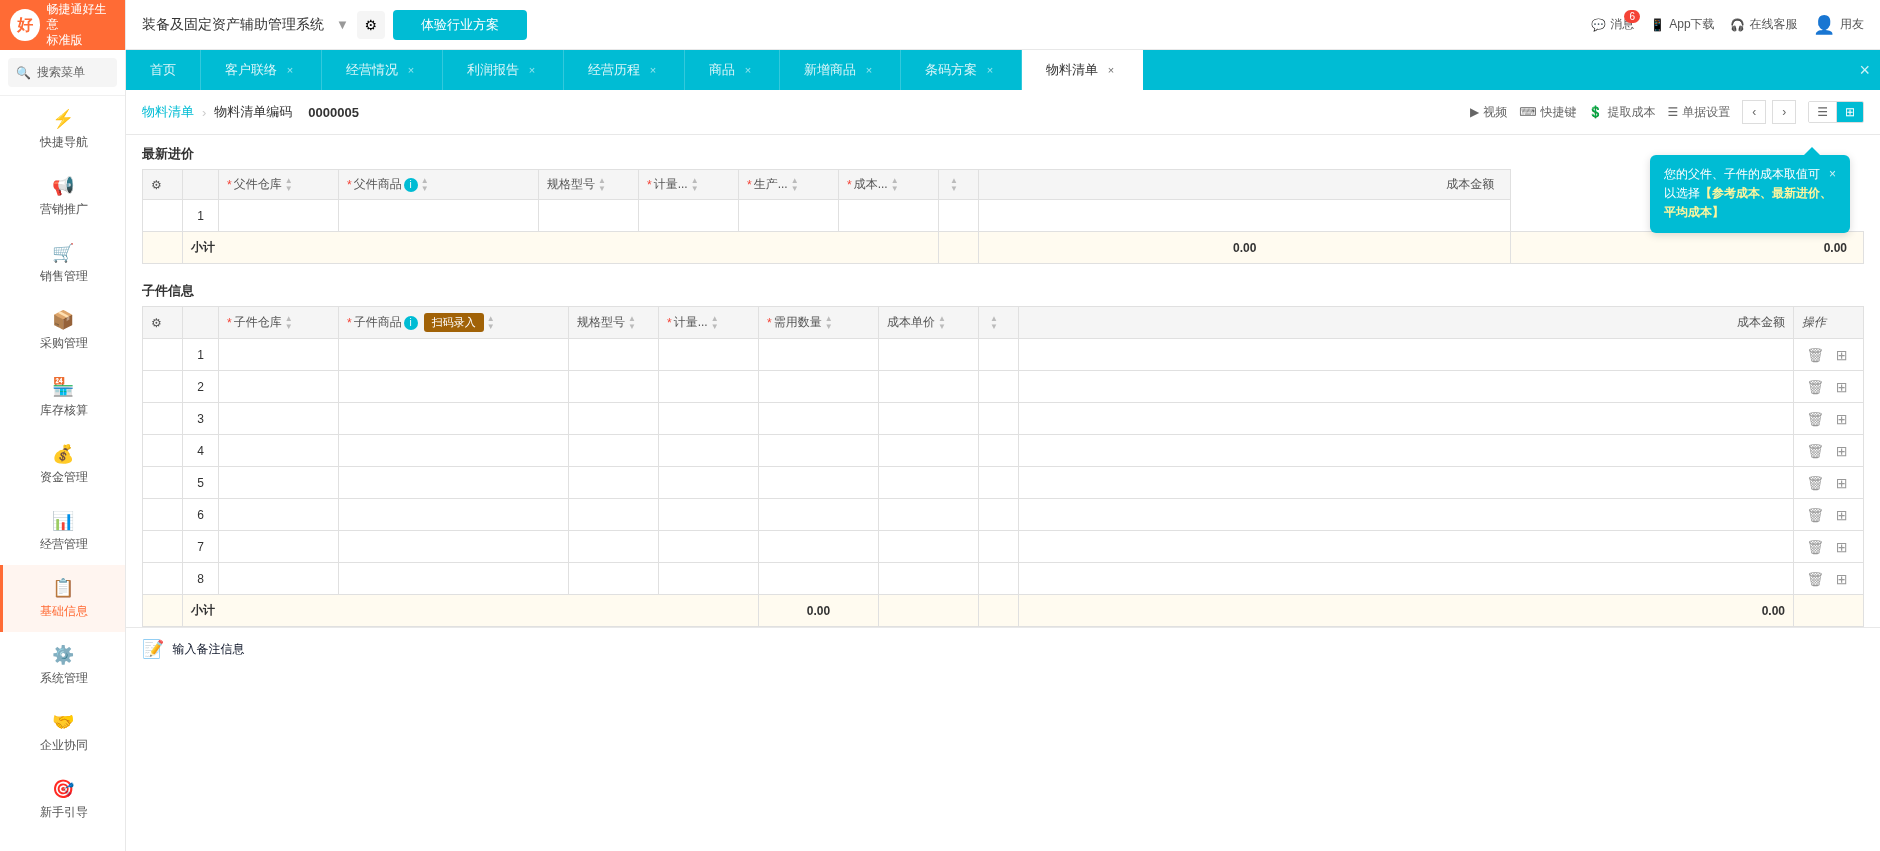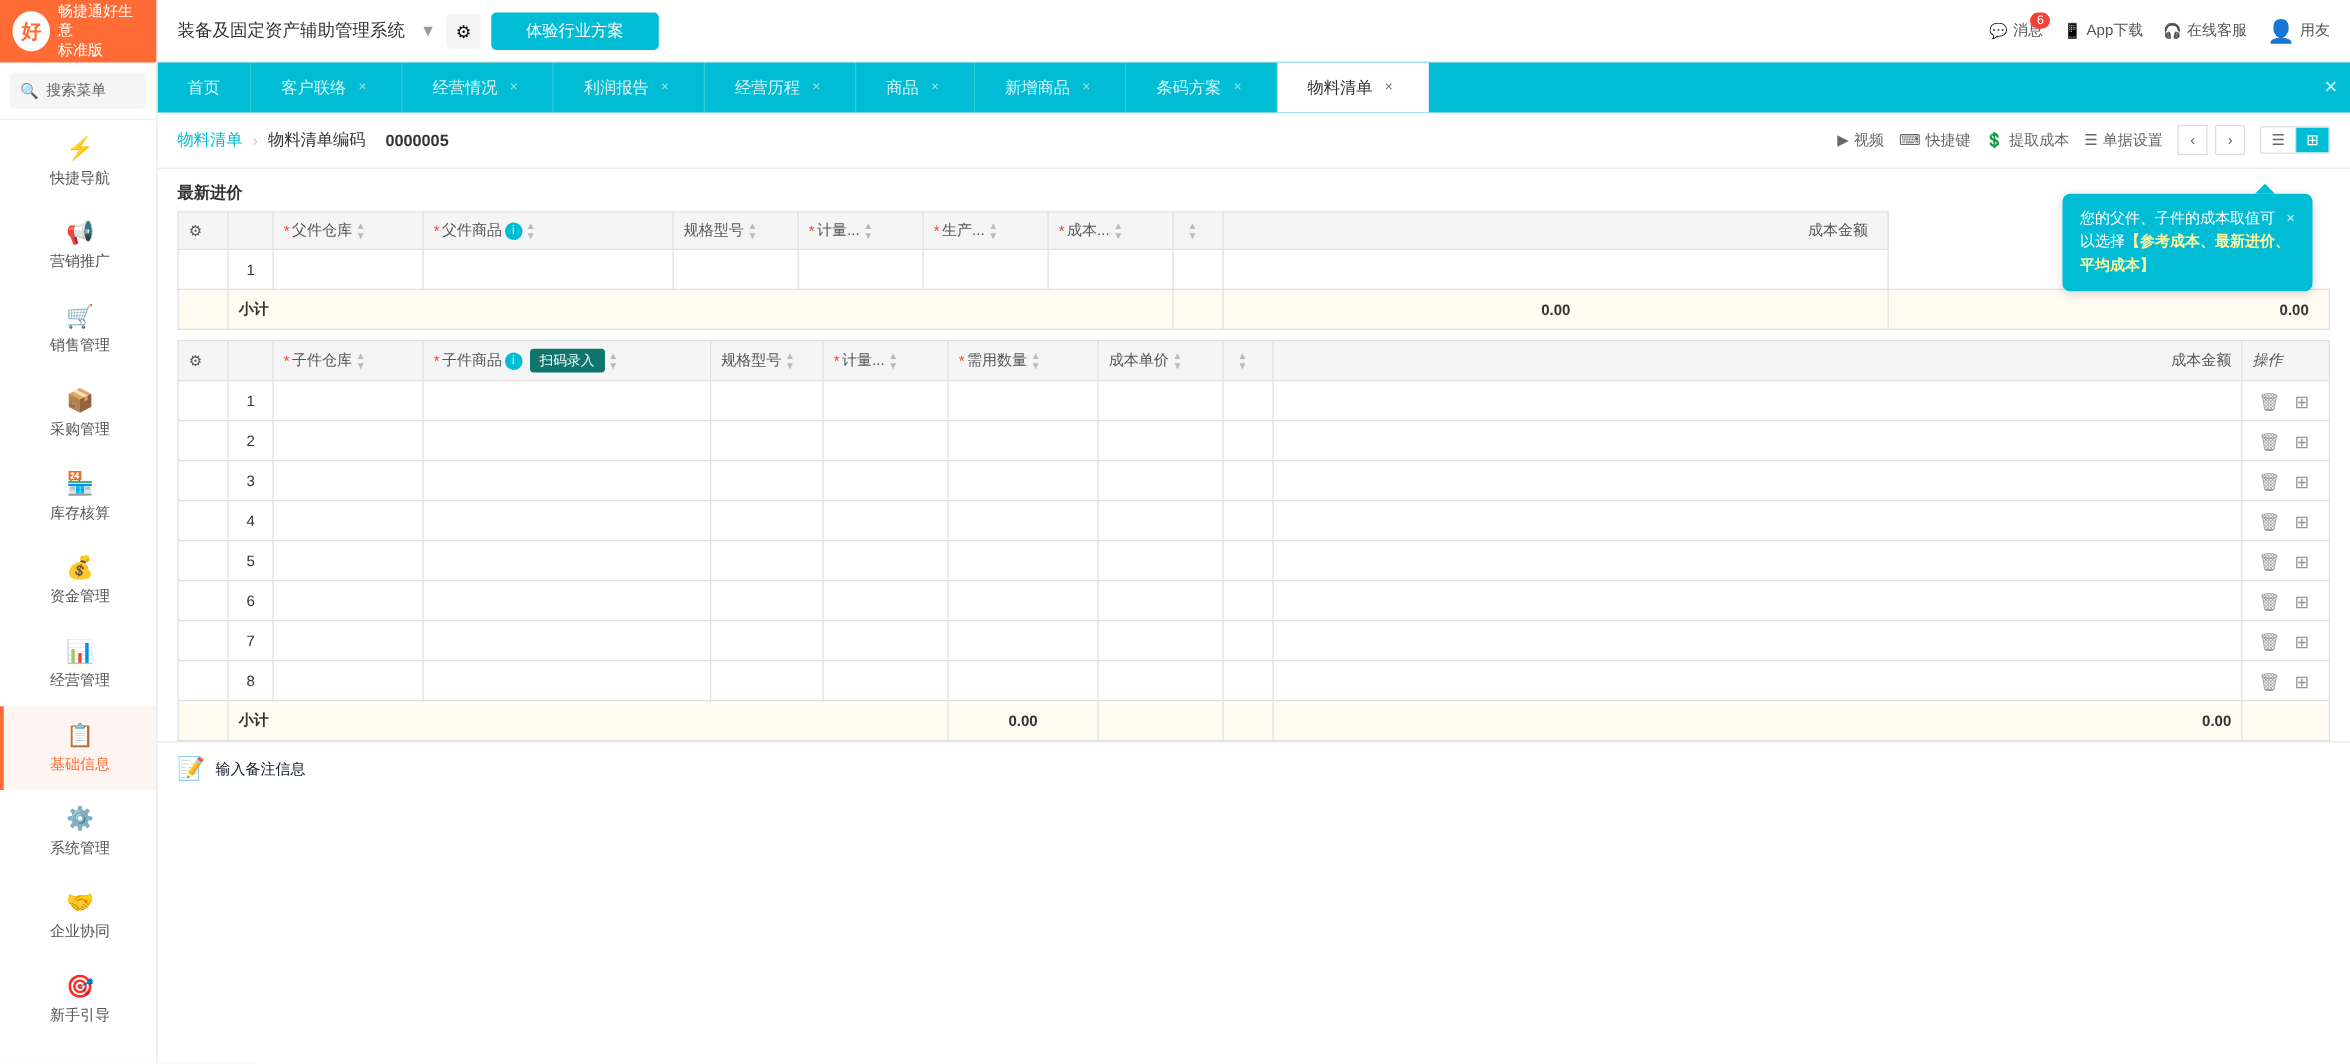--- a/index.html
+++ b/index.html
@@ -254,21 +254,21 @@
     .required-star { color: #f44336; margin-right: 2px; }
     .subtotal-row td {
       background: #fffbf0;
       font-weight: bold;
     }
     .subtotal-label { color: #999; padding-left: 8px; }
     .subtotal-value { color: #333; text-align: center; }
 
     
     .scan-btn {
-      background: #0f766e;
+      background: #a16207;
       color: #fff;
       border: none;
       border-radius: 3px;
       padding: 2px 8px;
       font-size: 11px;
       cursor: pointer;
       white-space: nowrap;
     }
 
     
@@ -686,20 +686,21 @@
               <td class="subtotal-label" colspan="7">小计</td>
               <td></td>
               <td class="subtotal-value" style="text-align:center;">0.00</td>
               <td class="subtotal-value" style="text-align:right;padding-right:16px;">0.00</td>
             </tr>
           </tbody>
         </table>
       </div>
 
       <div class="section" style="margin-top:8px;">
+        <div class="section-title">子件信息</div>
         <table class="data-table">
           <colgroup>
             <col style="width:40px">
             <col style="width:36px">
             <col style="width:120px">
             <col style="width:230px">
             <col style="width:90px">
             <col style="width:100px">
             <col style="width:120px">
             <col style="width:100px">

